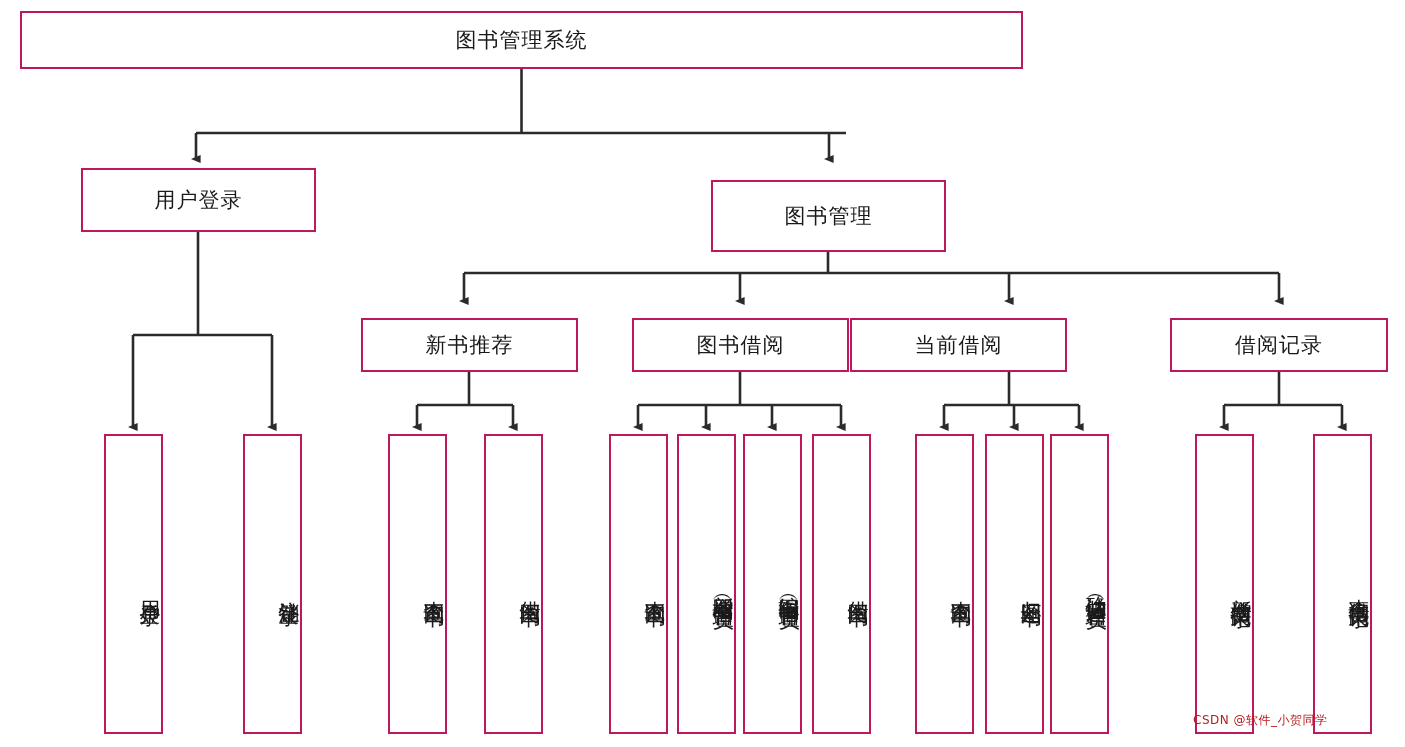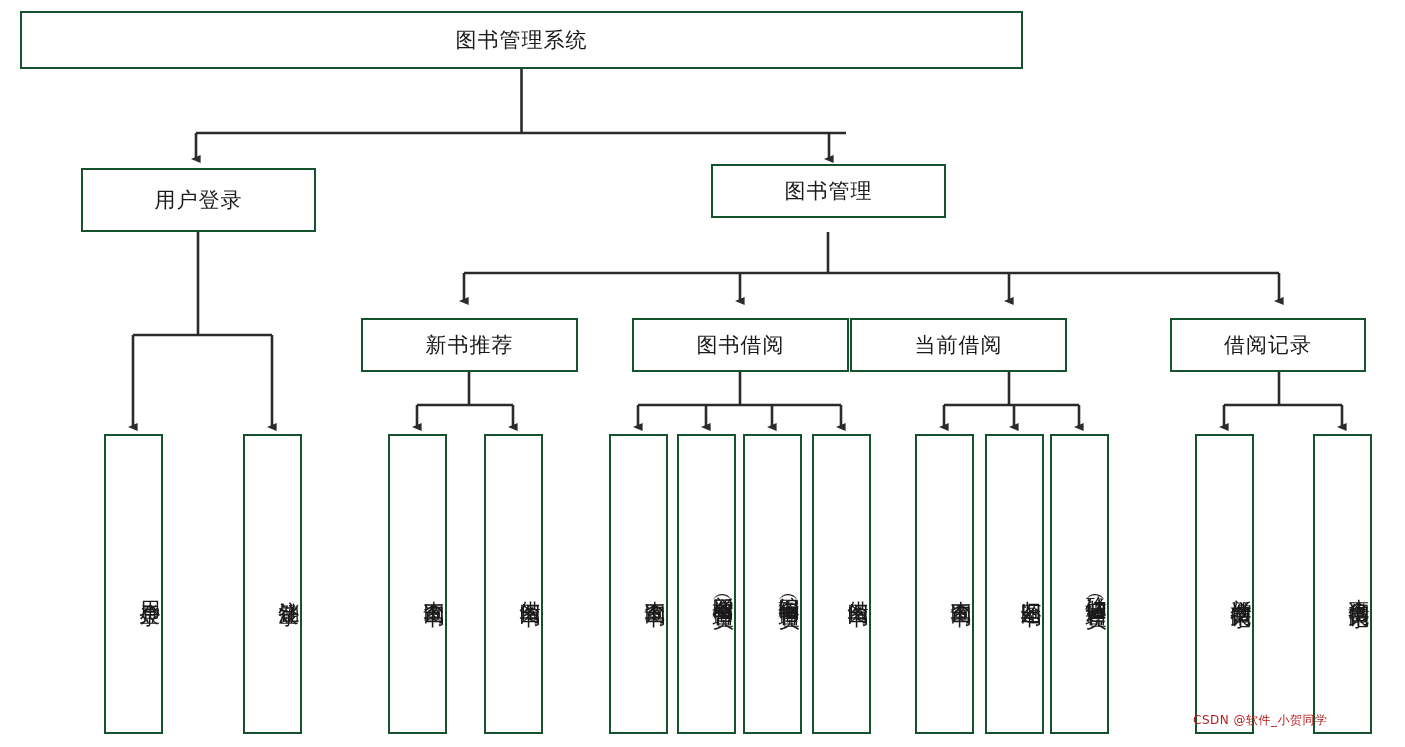--- a/index.html
+++ b/index.html
@@ -23,21 +23,21 @@
     left: 0;
     top: 0;
     width: 1405px;
     height: 747px;
     pointer-events: none;
   }
   .node {
     position: absolute;
     box-sizing: border-box;
     background: #ffffff;
-    border: 2px solid #14532d;
+    border: 2px solid #be185d;
     display: flex;
     align-items: center;
     justify-content: center;
     color: #1a1a1a;
     z-index: 2;
   }
   .node.horiz {
     font-size: 21px;
     letter-spacing: 1px;
   }
@@ -123,34 +123,34 @@
     </g>
   </svg>
 
   <div class="node horiz" style="left:20px; top:11px; width:1003px; height:58px;">
     <span>图书管理系统</span>
   </div>
 
   <div class="node horiz" style="left:81px; top:168px; width:235px; height:64px;">
     <span>用户登录</span>
   </div>
-  <div class="node horiz" style="left:711px; top:164px; width:235px; height:54px;">
+  <div class="node horiz" style="left:711px; top:180px; width:235px; height:72px;">
     <span>图书管理</span>
   </div>
 
   <div class="node horiz" style="left:632px; top:318px; width:217px; height:54px;">
     <span>图书借阅</span>
   </div>
   <div class="node horiz" style="left:361px; top:318px; width:217px; height:54px;">
     <span>新书推荐</span>
   </div>
   <div class="node horiz" style="left:850px; top:318px; width:217px; height:54px;">
     <span>当前借阅</span>
   </div>
-  <div class="node horiz" style="left:1170px; top:318px; width:196px; height:54px;">
+  <div class="node horiz" style="left:1170px; top:318px; width:218px; height:54px;">
     <span>借阅记录</span>
   </div>
 
   <div class="node vert" style="left:104px; top:434px; width:59px; height:300px;">
     <span class="vtext">用户登录</span>
   </div>
   <div class="node vert" style="left:243px; top:434px; width:59px; height:300px;">
     <span class="vtext">注销登录</span>
   </div>
 

